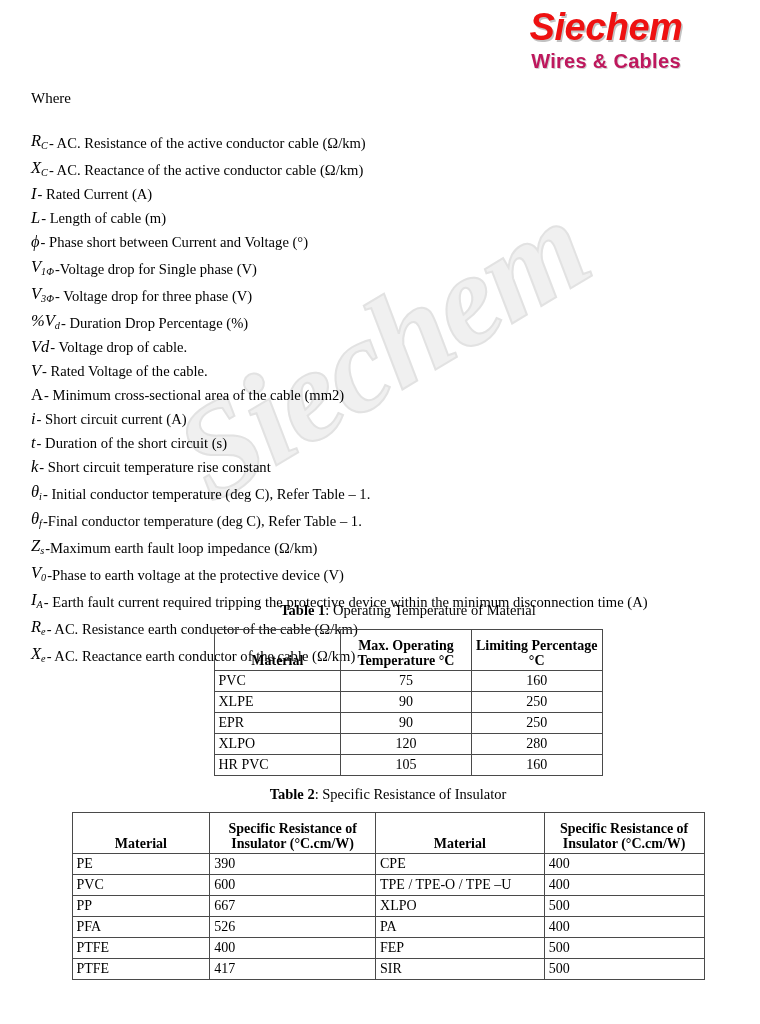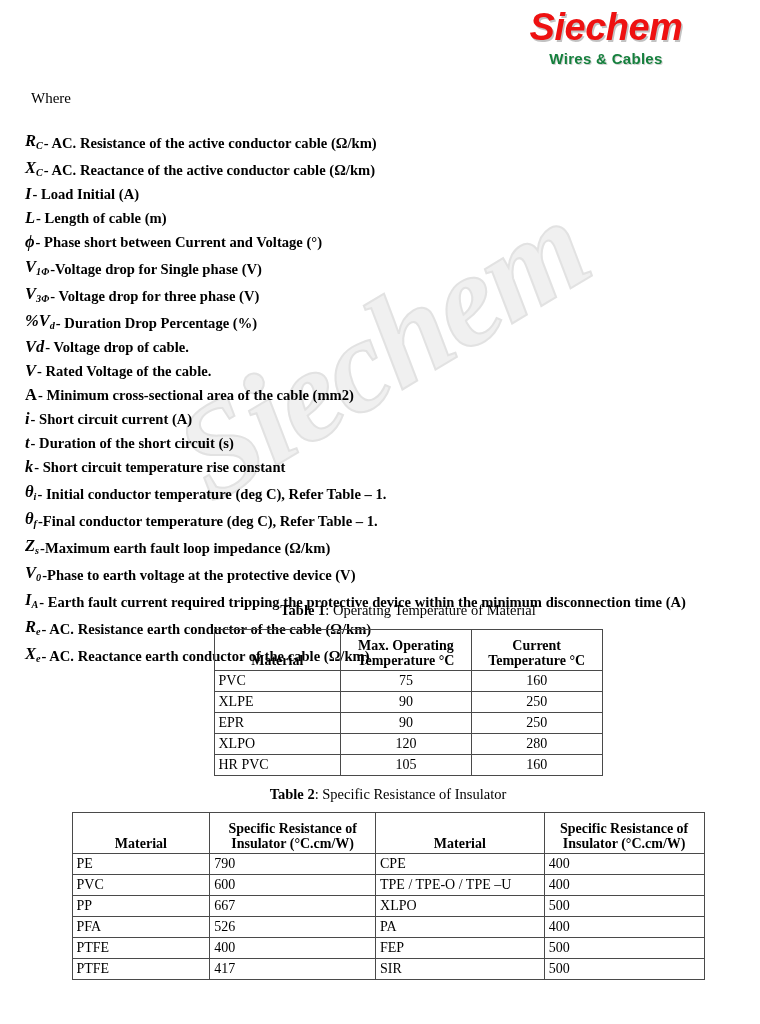--- a/index.html
+++ b/index.html
@@ -62,41 +62,40 @@
     font-size: 38px;
     font-weight: bold;
     font-style: italic;
     color: #ee1111;
     letter-spacing: -0.5px;
     line-height: 1.05;
     text-shadow: 1.5px 1.5px 0 rgba(120,120,120,0.45);
   }
   .logo-sub {
     font-family: "Liberation Sans", sans-serif;
-    font-size: 15px;
-    font-weight: bold;
-    color: #15803d;
+    font-size: 20px;
+    font-weight: bold;
+    color: #be185d;
     letter-spacing: 0.3px;
     margin-top: 2px;
     text-shadow: 1px 1px 0 rgba(140,140,140,0.4);
   }
 
   
   #where-label {
     position: absolute;
     left: 31px;
     top: 90px;
     font-size: 15px;
   }
   #definitions {
     position: absolute;
-    left: 25px;
+    left: 31px;
     top: 124px;
     width: 700px;
-    font-weight: bold;
   }
   .def-line {
     font-size: 14.6px;
     line-height: 1.0;
     white-space: nowrap;
     margin-bottom: 0px;
     height: 24px;
     display: flex;
     align-items: flex-end;
   }
@@ -201,21 +200,21 @@
       <div class="def-line tall">
         <span class="def-sym">R<sub>C</sub></span>
         <span class="def-txt"> - AC. Resistance of the active conductor cable (Ω/km)</span>
       </div>
       <div class="def-line tall">
         <span class="def-sym">X<sub>C</sub></span>
         <span class="def-txt"> - AC. Reactance of the active conductor cable (Ω/km)</span>
       </div>
       <div class="def-line">
         <span class="def-sym">I</span>
-        <span class="def-txt"> - Load Initial (A)</span>
+        <span class="def-txt"> - Rated Current (A)</span>
       </div>
       <div class="def-line">
         <span class="def-sym">L</span>
         <span class="def-txt"> - Length of cable (m)</span>
       </div>
       <div class="def-line">
         <span class="def-sym">ϕ</span>
         <span class="def-txt"> - Phase short between Current and Voltage (°)</span>
       </div>
       <div class="def-line tall">
@@ -291,21 +290,21 @@
     <table id="table1">
       <colgroup>
           <col id="t1c1">
           <col id="t1c2">
           <col id="t1c3">
         </colgroup>
       <thead>
         <tr>
           <th>Material</th>
           <th>Max. Operating Temperature °C</th>
-          <th>Current Temperature °C</th>
+          <th>Limiting Percentage °C</th>
         </tr>
       </thead>
       <tbody id="table1-body">
           <tr>
             <td class="mat">PVC</td>
             <td class="num">75</td>
             <td class="num">160</td>
           </tr>
           <tr>
             <td class="mat">XLPE</td>
@@ -346,21 +345,21 @@
         <tr>
           <th>Material</th>
           <th>Specific Resistance of Insulator (°C.cm/W)</th>
           <th>Material</th>
           <th>Specific Resistance of Insulator (°C.cm/W)</th>
         </tr>
       </thead>
       <tbody id="table2-body">
           <tr>
             <td>PE</td>
-            <td>790</td>
+            <td>390</td>
             <td>CPE</td>
             <td>400</td>
           </tr>
           <tr>
             <td>PVC</td>
             <td>600</td>
             <td>TPE / TPE-O / TPE –U</td>
             <td>400</td>
           </tr>
           <tr>

